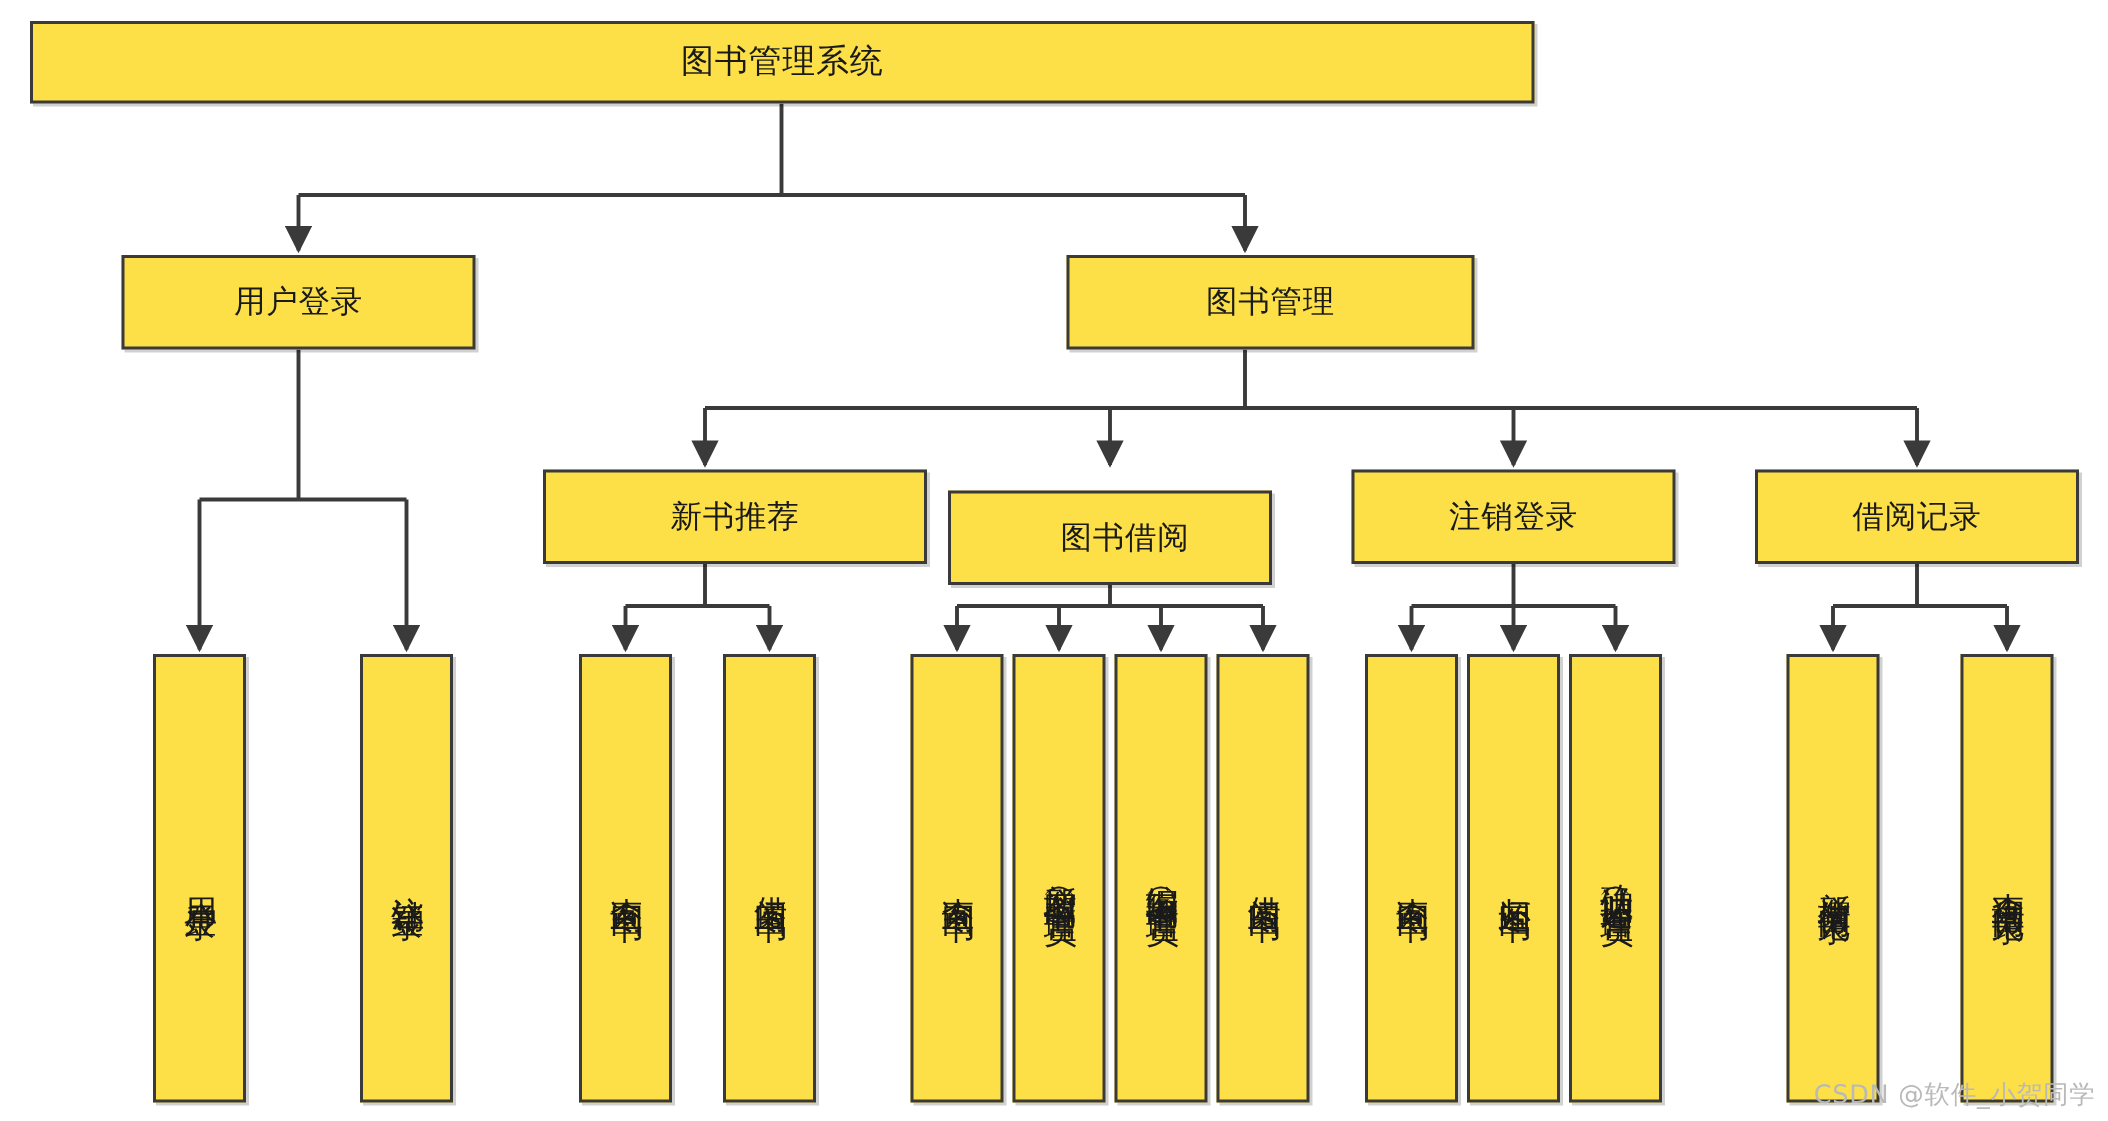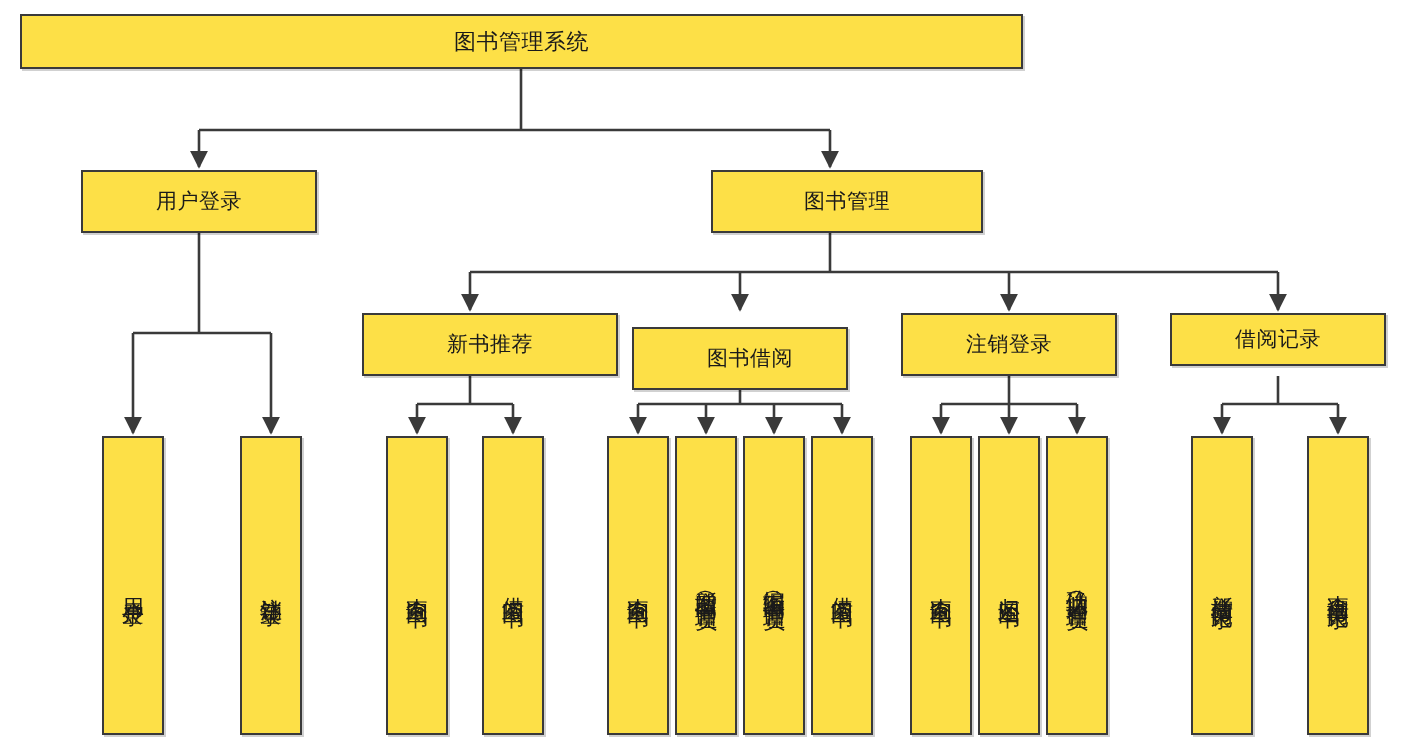--- a/index.html
+++ b/index.html
@@ -145,21 +145,21 @@
 
   <div class="node horiz" style="left:362px; top:313px; width:256px; height:63px;">
     <span class="node-label">新书推荐</span>
   </div>
   <div class="node horiz" style="left:632px; top:327px; width:216px; height:63px;padding-left:20px;">
     <span class="node-label">图书借阅</span>
   </div>
   <div class="node horiz" style="left:901px; top:313px; width:216px; height:63px;">
     <span class="node-label">注销登录</span>
   </div>
-  <div class="node horiz" style="left:1170px; top:313px; width:216px; height:53px;">
+  <div class="node horiz" style="left:1170px; top:313px; width:216px; height:63px;">
     <span class="node-label">借阅记录</span>
   </div>
 
   <div class="node vert" style="left:102px; top:436px; width:62px; height:299px;">
     <span class="node-label">用户登录</span>
   </div>
   <div class="node vert" style="left:240px; top:436px; width:62px; height:299px;">
     <span class="node-label">注销登录</span>
   </div>
 
@@ -193,14 +193,15 @@
     <span class="node-label">确认归还（管理员）</span>
   </div>
 
   <div class="node vert" style="left:1191px; top:436px; width:62px; height:299px;">
     <span class="node-label">新增借阅记录</span>
   </div>
   <div class="node vert" style="left:1307px; top:436px; width:62px; height:299px;">
     <span class="node-label">查询借阅记录</span>
   </div>
 
+  <div class="watermark">CSDN @软件_小贺同学</div>
 
 </div>
 
 </body></html>

